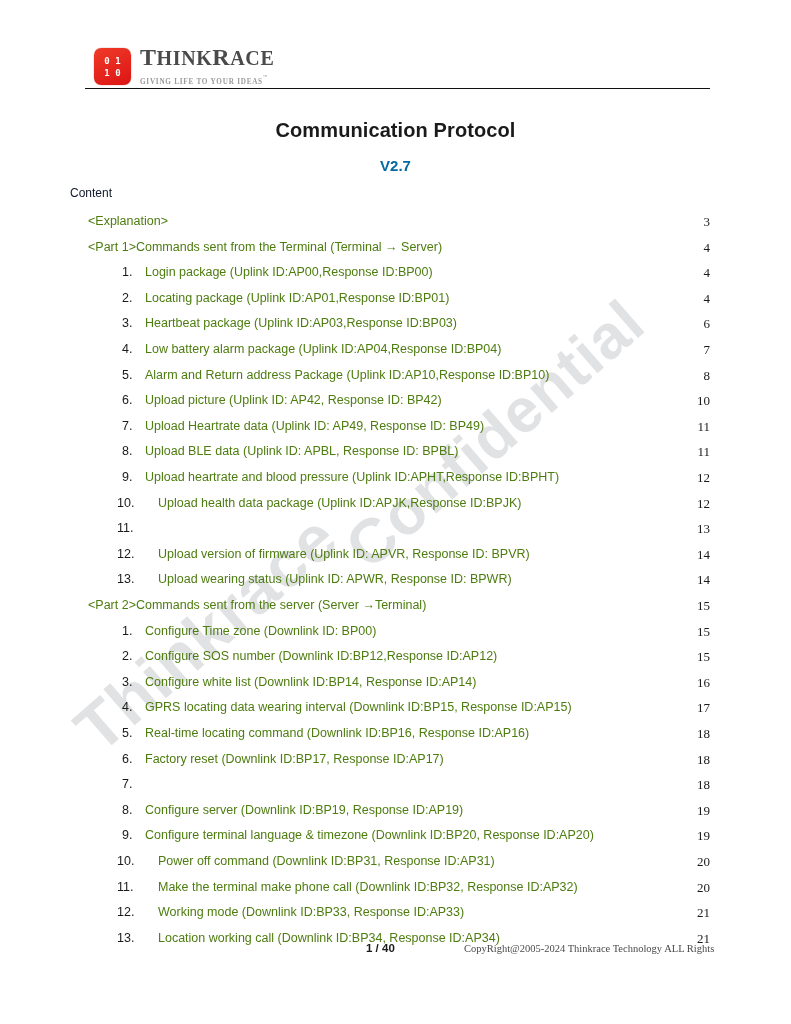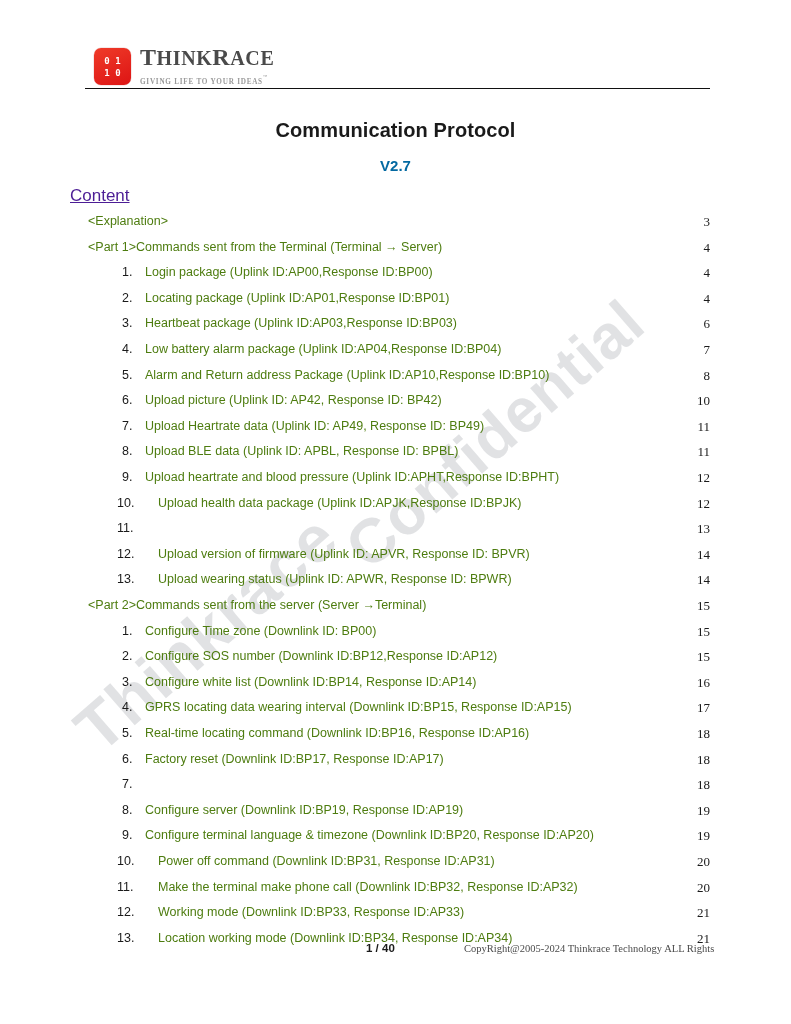--- a/index.html
+++ b/index.html
@@ -161,23 +161,22 @@
     position: absolute;
     left: 0;
     top: 186px;
     width: 791px;
     z-index: 10;
   }
   #toc-heading {
     position: absolute;
     left: 70px;
     top: 0;
-    font-size: 17px;
-    color: #4c1d95;
-    text-decoration: underline;
+    font-size: 12px;
+    color: #0f172a;
   }
   .toc-row {
     position: absolute;
     height: 19px;
     left: 0;
     width: 791px;
   }
   .toc-label {
     position: absolute;
     font-size: 12.5px;
@@ -405,21 +404,21 @@
           <span class="toc-label">Make the terminal make phone call (Downlink ID:BP32, Response ID:AP32)</span>
           <span class="toc-page">20</span>
         </div>
         <div class="toc-row lvl-item2" style="top: 717.2px;">
           <span class="toc-num">12.</span>
           <span class="toc-label">Working mode (Downlink ID:BP33, Response ID:AP33)</span>
           <span class="toc-page">21</span>
         </div>
         <div class="toc-row lvl-item2" style="top: 742.8px;">
           <span class="toc-num">13.</span>
-          <span class="toc-label">Location working mode (Downlink ID:BP34, Response ID:AP34)</span>
+          <span class="toc-label">Location working call (Downlink ID:BP34, Response ID:AP34)</span>
           <span class="toc-page">21</span>
         </div>
       </div>
   </div>
 
   <div id="footer">
     <div id="footer-page">1 / 40</div>
     <div id="footer-copyright">CopyRight@2005-2024 Thinkrace Technology ALL Rights</div>
   </div>
 

